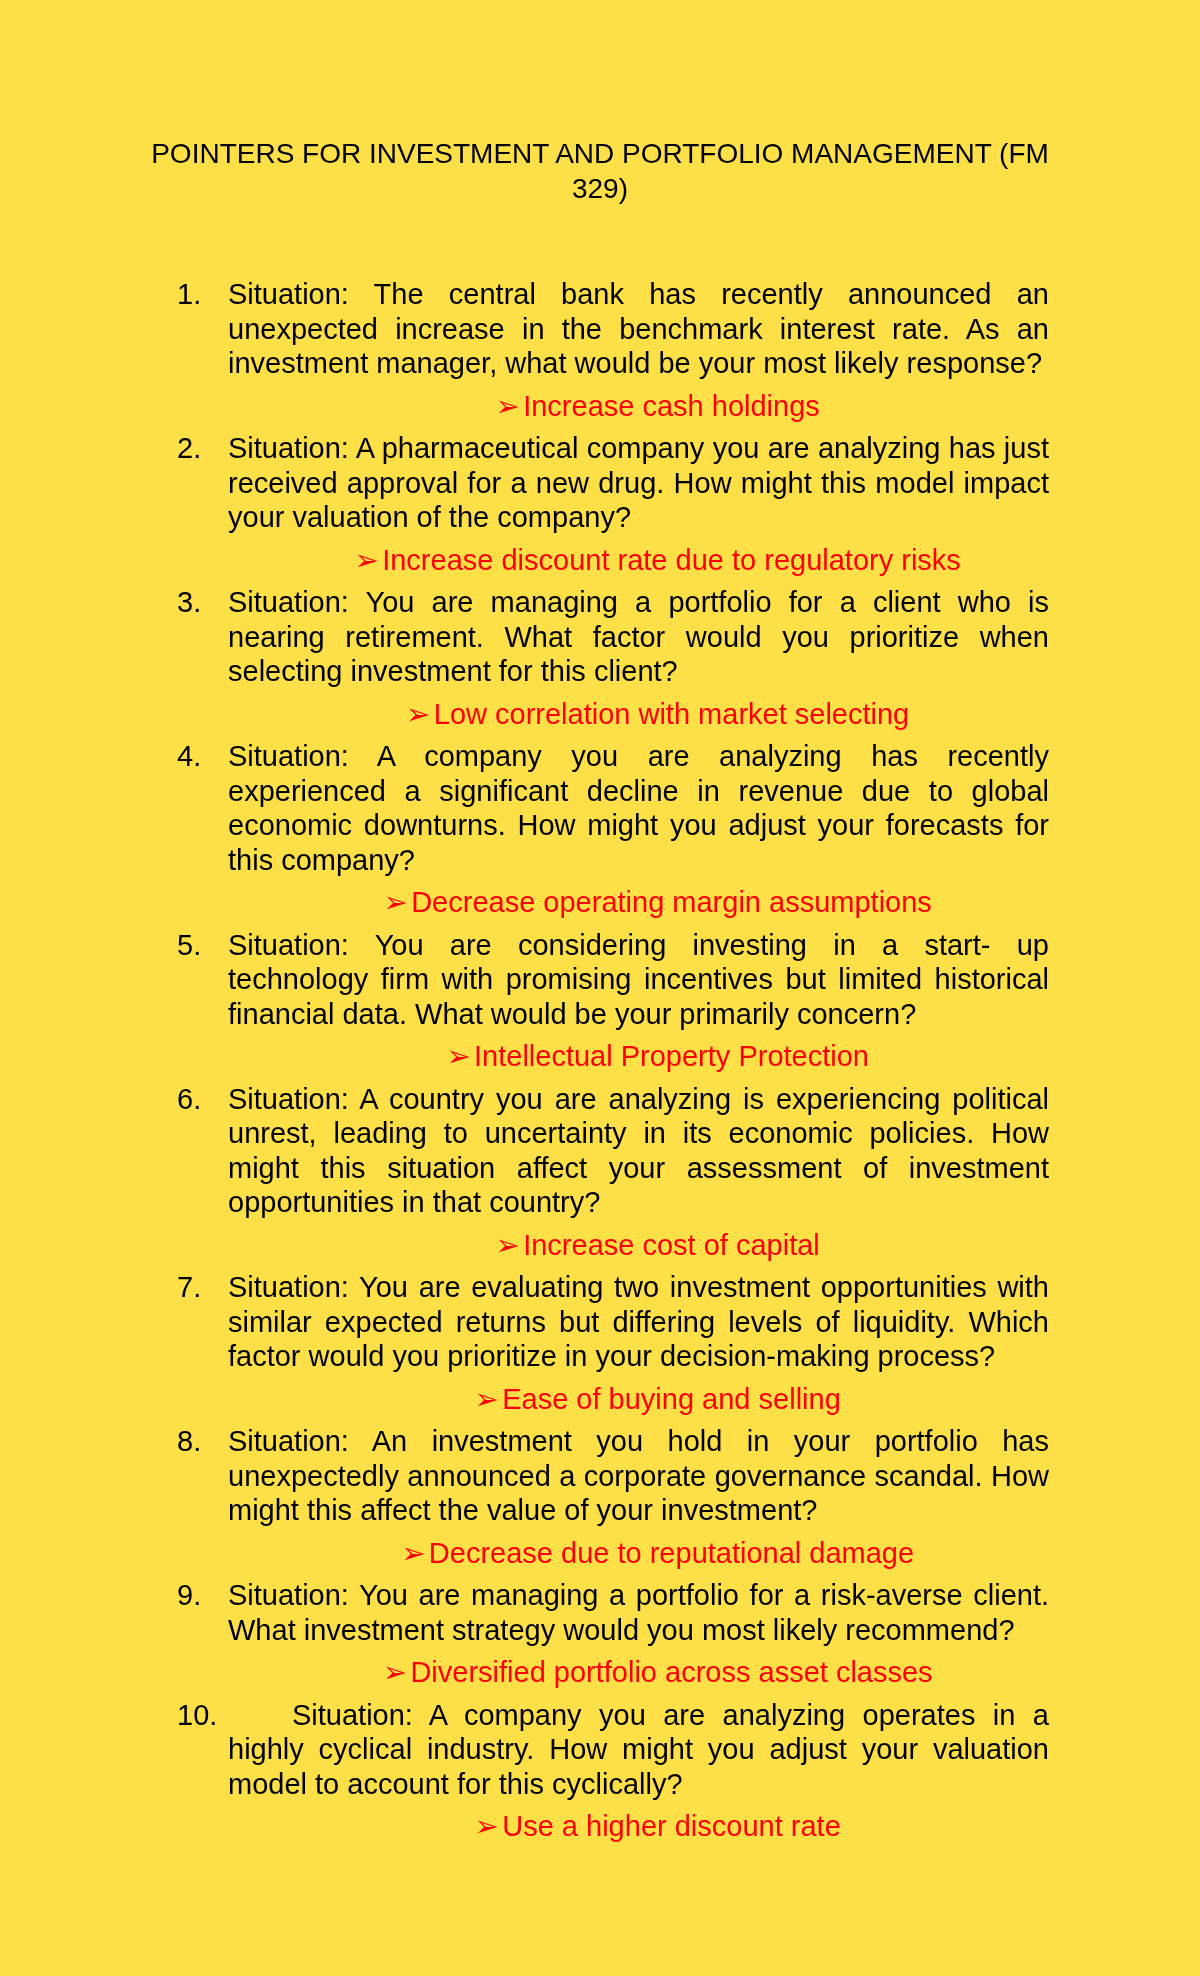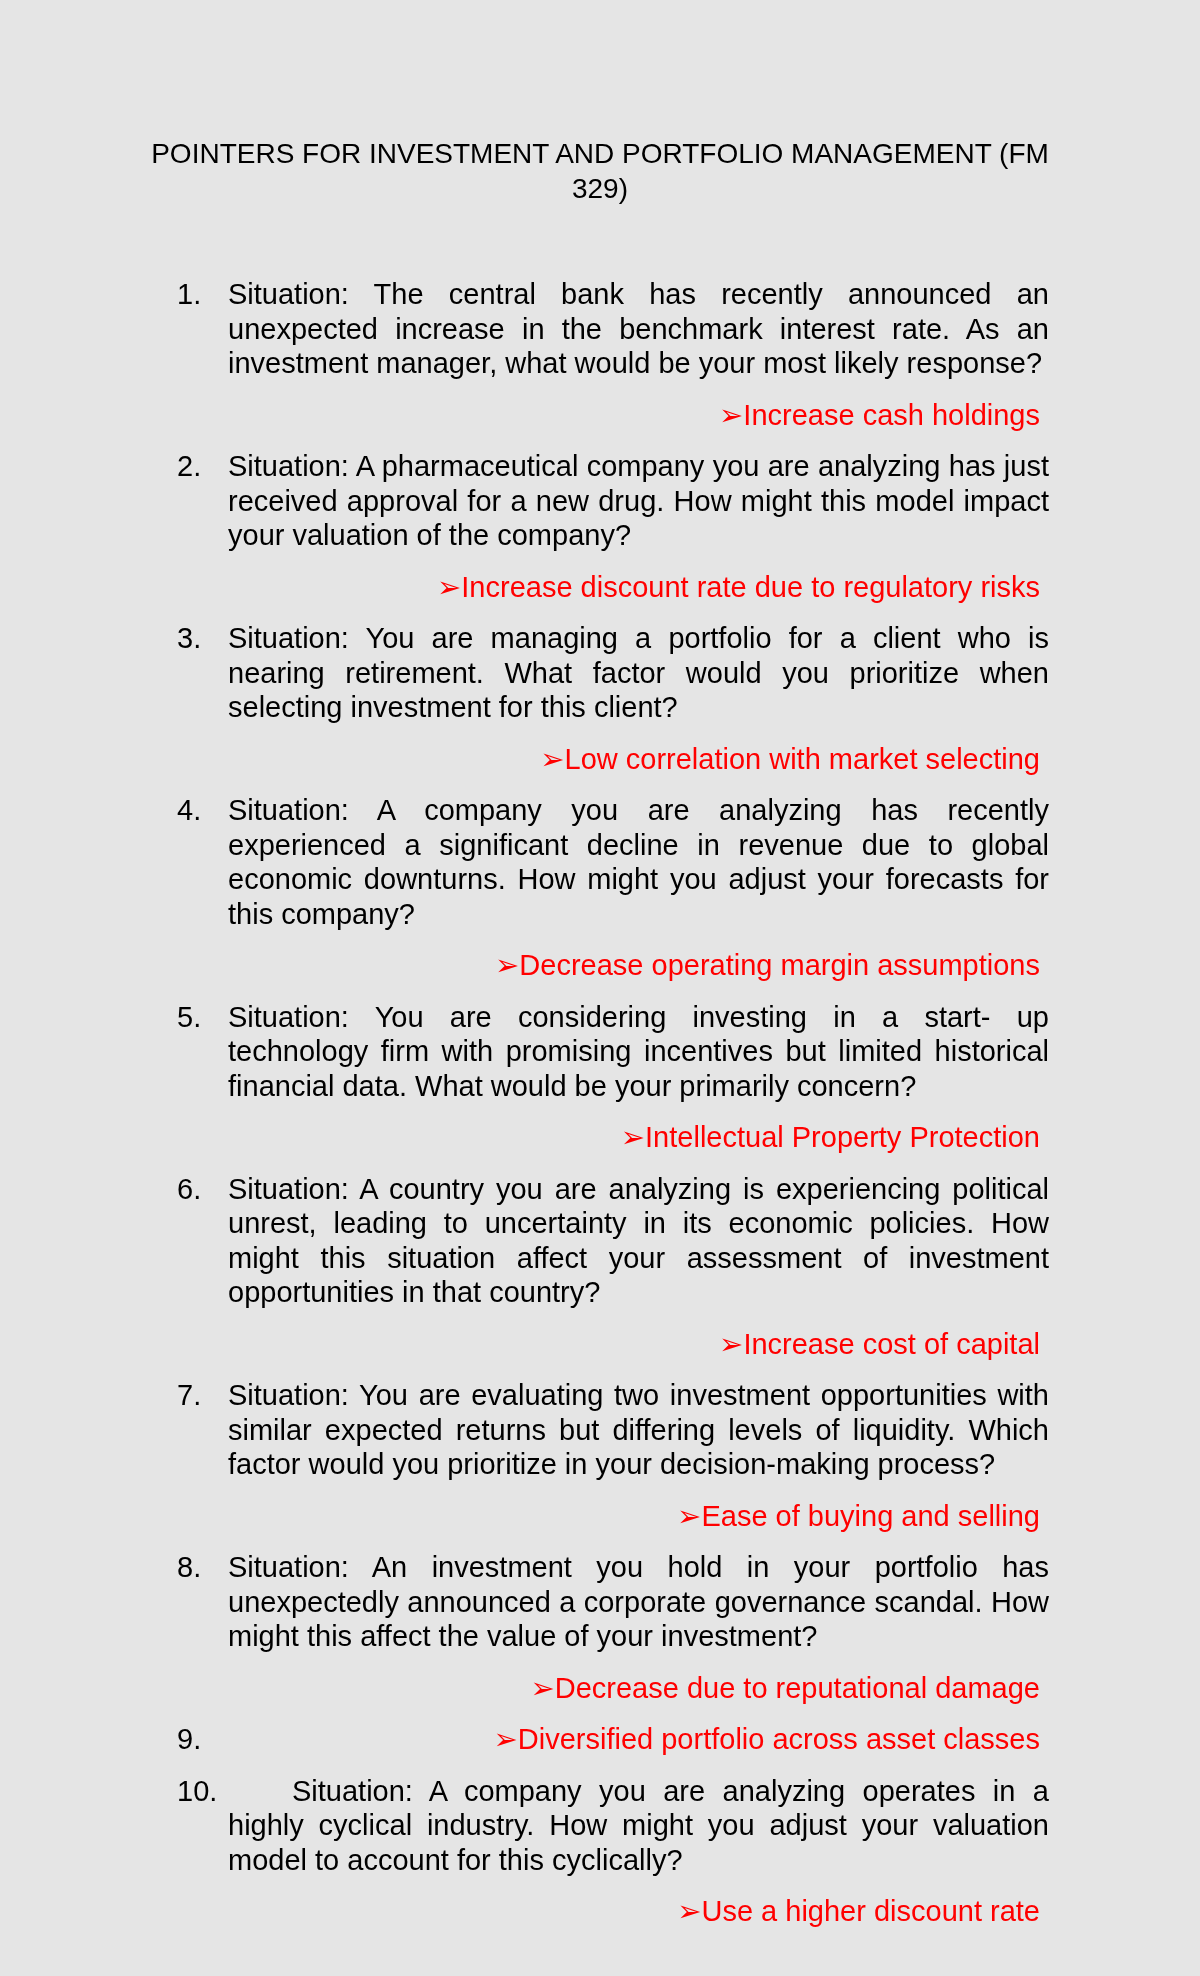--- a/index.html
+++ b/index.html
@@ -10,21 +10,21 @@
   body {
     width: 1200px;
     height: 1976px;
     font-family: "Liberation Sans", "DejaVu Sans", sans-serif;
     color: #000000;
   }
   .page {
     box-sizing: border-box;
     width: 1200px;
     height: 1976px;
-    background: #e5e5e5;
+    background: #fde047;
     padding: 137px 143px 0 143px;
     overflow: hidden;
   }
   .title {
     font-size: 28px;
     line-height: 34.5px;
     font-weight: 400;
     text-align: center;
     margin: 0 0 71px 0;
     letter-spacing: 0;
@@ -47,24 +47,24 @@
   }
   .question {
     margin: 8px;
     padding-left: 77px;
     text-align: justify;
   }
   .qa-item.two-digit .question {
     text-indent: 64px;
   }
   .answer {
-    margin: 17px;
+    margin: 6px;
     padding-left: 112px;
     color: #ff0000;
-    text-align: right;
+    text-align: center;
     white-space: nowrap;
   }
   .arrow {
     display: inline-block;
     width: 31px;
   }
 </style>
 </head>
 <body>
 
@@ -130,20 +130,21 @@
   <li class="qa-item">
     <span class="num">8.</span>
     <p class="question">Situation: An investment you hold in your portfolio has unexpectedly announced a corporate governance scandal. How might this affect the value of your investment?</p>
     <p class="answer">
       <span class="arrow">➢</span><span class="answer-text">Decrease due to reputational damage</span>
     </p>
   </li>
 
   <li class="qa-item">
     <span class="num">9.</span>
+    <p class="question">Situation: You are managing a portfolio for a risk-averse client. What investment strategy would you most likely recommend?</p>
     <p class="answer">
       <span class="arrow">➢</span><span class="answer-text">Diversified portfolio across asset classes</span>
     </p>
   </li>
 
   <li class="qa-item two-digit">
     <span class="num">10.</span>
     <p class="question">Situation: A company you are analyzing operates in a highly cyclical industry. How might you adjust your valuation model to account for this cyclically?</p>
     <p class="answer">
       <span class="arrow">➢</span><span class="answer-text">Use a higher discount rate</span>

